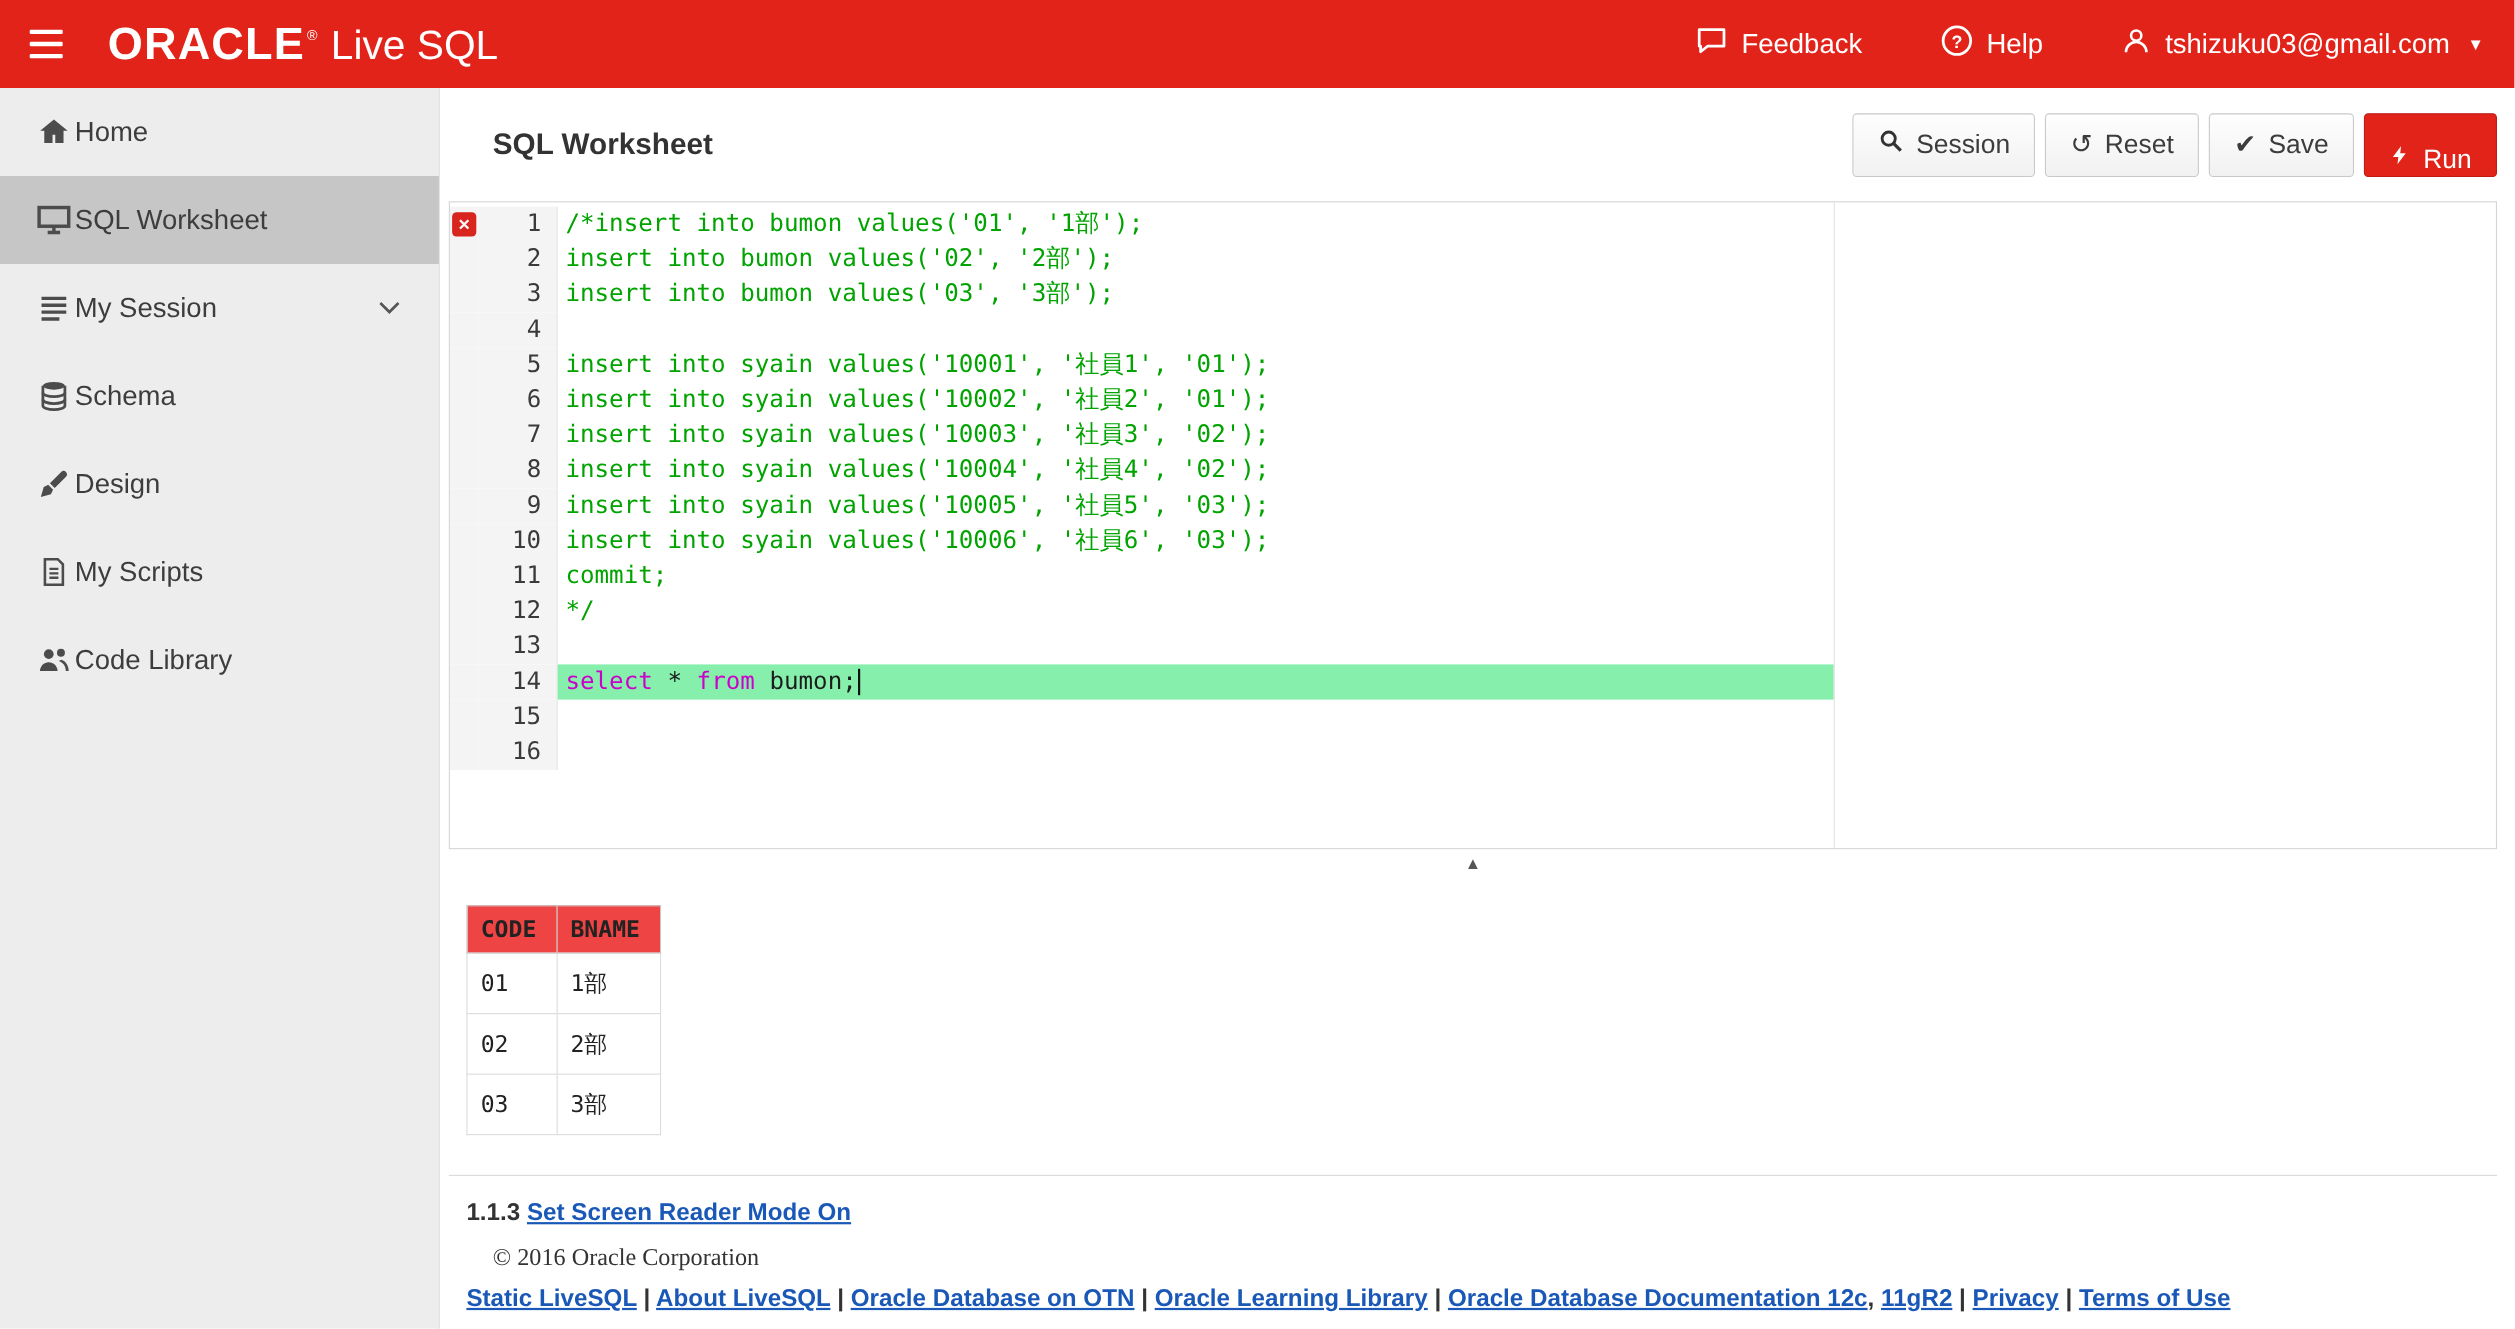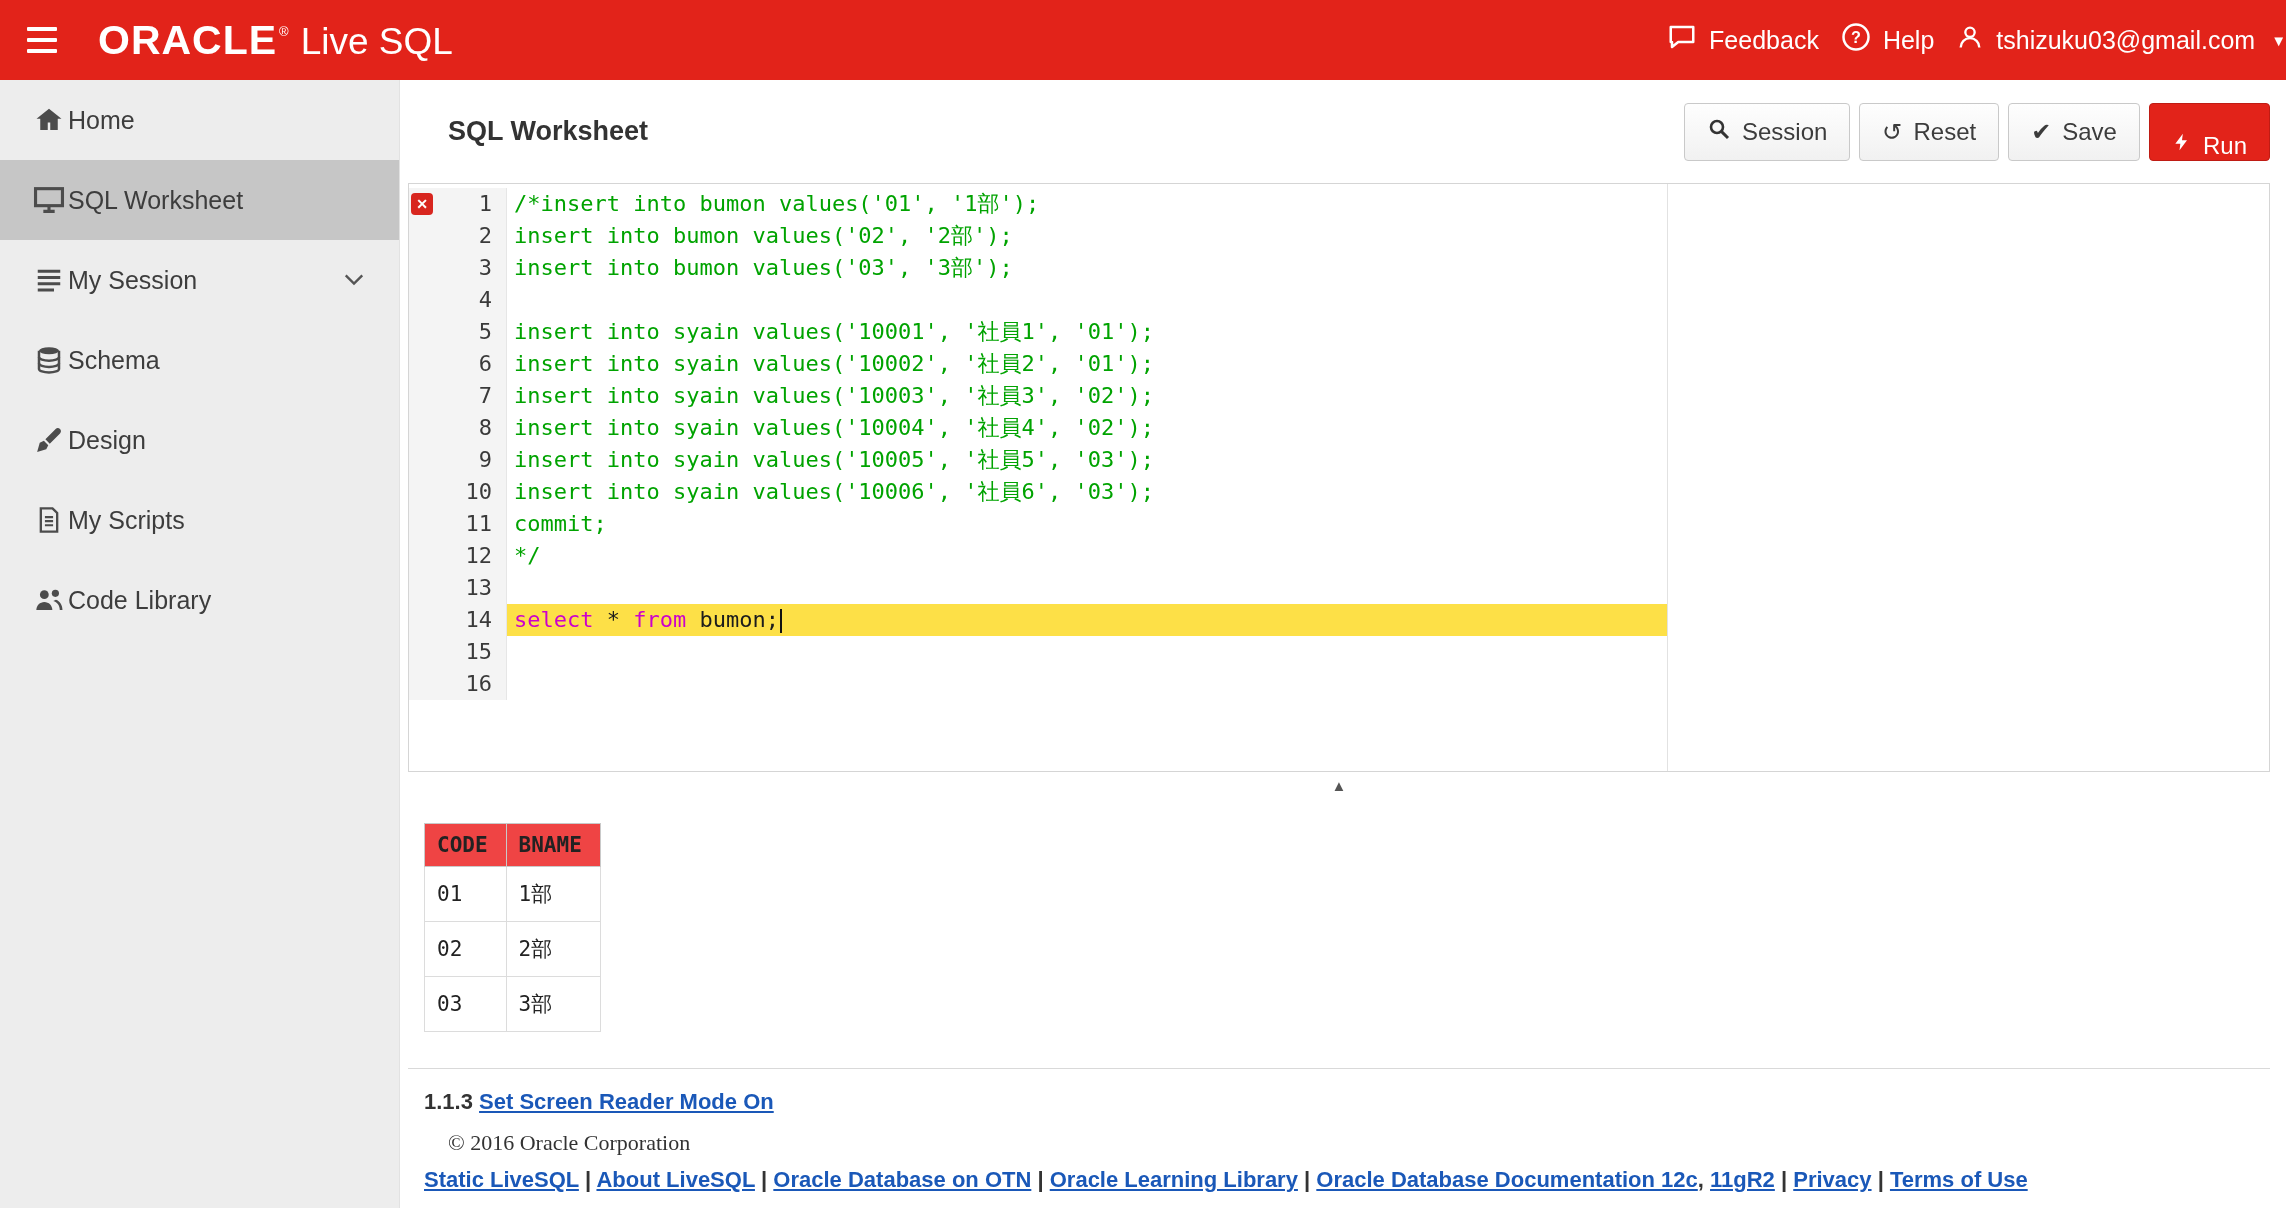--- a/index.html
+++ b/index.html
@@ -12,21 +12,21 @@
   a { text-decoration: underline; }
 
   
   .topbar { height: 80px; background: #e2231a; display: flex; align-items: center; color: #fff; }
   .hamburger { width: 84px; height: 80px; display: flex; flex-direction: column; justify-content: center; align-items: center; gap: 7px; cursor: pointer; }
   .hamburger span { width: 30px; height: 4px; background: #fff; border-radius: 1px; }
   .brand { display: flex; align-items: baseline; margin-left: 14px; cursor: pointer; }
   .brand-oracle { font-size: 41px; font-weight: 800; letter-spacing: 1px; }
   .brand-reg { font-size: 13px; position: relative; top: -18px; margin: 0 12px 0 2px; }
   .brand-product { font-size: 37px; font-weight: 400; }
-  .topbar-right { margin-left: auto; display: flex; align-items: center; gap: 22px; font-size: 25px; }
+  .topbar-right { margin-left: auto; display: flex; align-items: center; gap: 71px; padding-right: 28px; font-size: 25px; }
   .topbar-item { display: flex; align-items: center; gap: 12px; cursor: pointer; white-space: nowrap; }
   .caret { font-size: 15px; margin-left: 4px; }
 
   
   .layout { display: flex; height: 1128px; }
   .sidebar { width: 400px; background: #ededed; flex-shrink: 0; border-right: 1px solid #e2e2e2; }
   .sb-item { height: 80px; display: flex; align-items: center; padding-left: 30px; font-size: 25px; color: #3d3d3d; cursor: pointer; }
   .sb-item.active { background: #c6c6c6; }
   .sb-icon { width: 38px; display: flex; justify-content: center; align-items: center; }
   .sb-chevron { margin-left: auto; margin-right: 34px; display: flex; }
@@ -46,21 +46,21 @@
   
   .editor-wrap { margin: 0 16px 0 8px; border: 1px solid #d5d5d5; height: 593px; position: relative; background: #fff; overflow: hidden; }
   .code-lines { padding-top: 4px; }
   .code-row { display: flex; height: 32px; line-height: 32px; font-family: "DejaVu Sans Mono", "Liberation Mono", monospace; font-size: 22px; }
   .err-margin { width: 26px; background: #f4f4f4; flex-shrink: 0; position: relative; }
   .err-icon { position: absolute; left: 2px; top: 5px; width: 22px; height: 22px; background: #d8261f; color: #fff;
               font-size: 14px; line-height: 22px; text-align: center; border-radius: 4px;
               font-family: "Liberation Sans", sans-serif; font-weight: bold; cursor: pointer; }
   .line-num { width: 72px; background: #f4f4f4; color: #3a3a3a; text-align: right; padding-right: 14px; flex-shrink: 0; border-right: 1px solid #e6e6e6; }
   .code-text { width: 1160px; padding-left: 7px; white-space: pre; overflow: hidden; }
-  .code-row.hl .code-text { background: #fde047; }
+  .code-row.hl .code-text { background: #86efac; }
   .tok-comment { color: #00a300; }
   .tok-keyword { color: #cc00cc; }
   .tok-plain   { color: #1c1c1c; }
   .cursor { display: inline-block; width: 2px; height: 24px; background: #111; vertical-align: middle; margin-left: 1px; }
   .editor-divider { position: absolute; left: 1258px; top: 0; bottom: 0; width: 1px; background: #e2e2e2; }
 
   .splitter { height: 28px; margin: 0 16px 0 8px; display: flex; justify-content: center; align-items: center;
               color: #555; font-size: 15px; cursor: pointer; }
 
   

